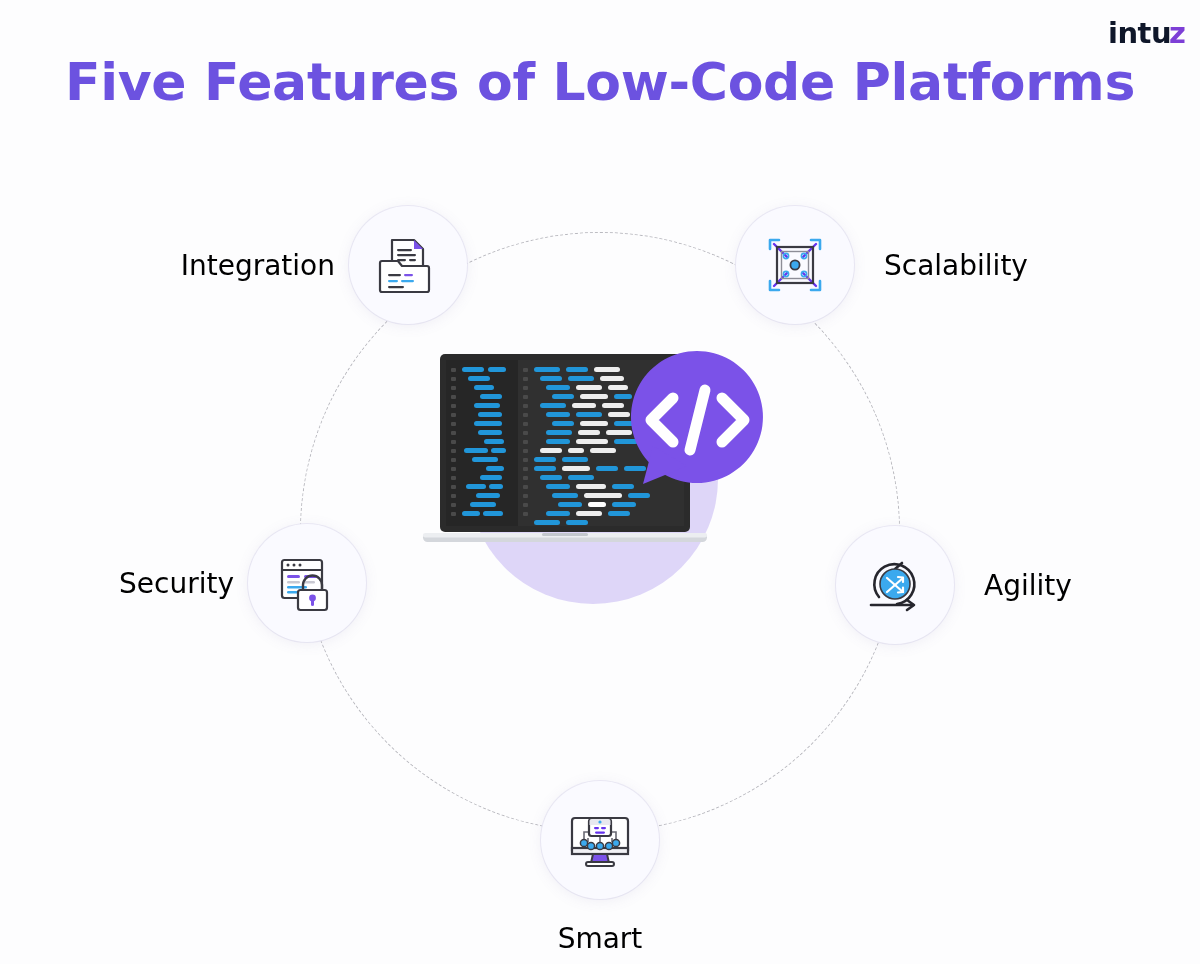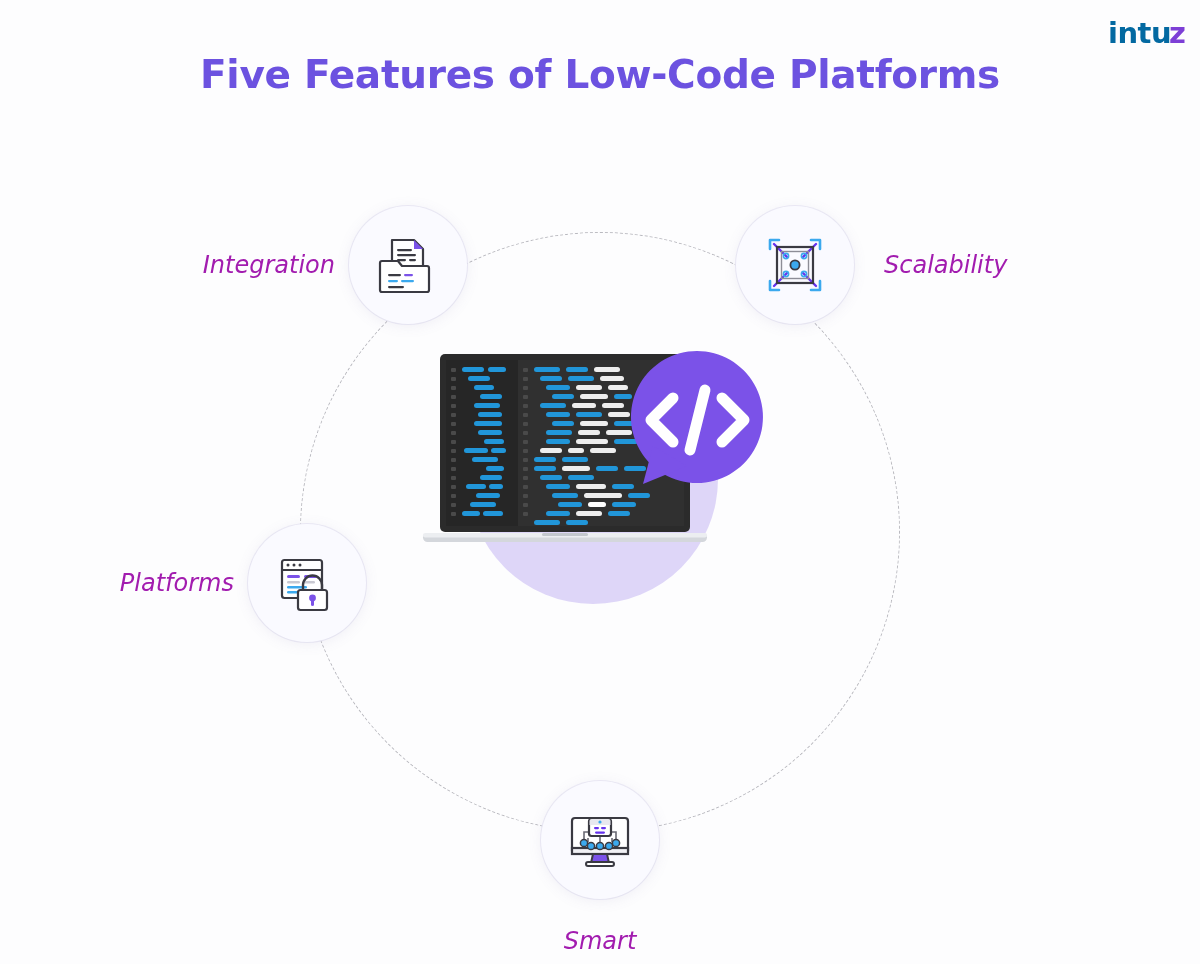--- a/index.html
+++ b/index.html
@@ -19,39 +19,39 @@
   #logo {
     position: absolute;
     top: 18px; right: 14px;
     height: 30px;
     display: flex; align-items: center;
   }
   #logo .logo-txt {
     font-size: 29px;
     font-weight: 700;
     letter-spacing: -0.5px;
-    color: #0369a1;
+    color: #0f172a;
     line-height: 1;
     font-family: "DejaVu Sans", sans-serif;
   }
   #logo .logo-z {
     font-size: 29px;
     font-weight: 700;
     color: #7d3fd6;
     line-height: 1;
     margin-left: -2px;
     font-family: "DejaVu Sans", sans-serif;
   }
 
   
   #title {
     position: absolute;
     top: 52px; left: 0; width: 1200px;
     text-align: center;
-    font-size: 39px;
+    font-size: 52px;
     font-weight: 700;
     color: #6c52e0;
     letter-spacing: -0.3px;
     font-family: "DejaVu Sans", sans-serif;
   }
 
   
   #orbit {
     position: absolute;
     left: 300px; top: 232px;
@@ -74,25 +74,24 @@
                 0 0 0 1px rgba(235,234,245,0.9);
     display: flex;
     align-items: center;
     justify-content: center;
   }
   .node .bubble svg { display: block; }
   .node .lbl {
     position: absolute;
     top: 50%;
     transform: translateY(-50%);
-    font-size: 24px;
-    color: #a21caf;
+    font-size: 28px;
+    color: #000000;
     white-space: nowrap;
     font-family: "DejaVu Sans", sans-serif;
-    font-style: italic;
   }
   .node.right-label .lbl { left: 148px; }
   .node.left-label  .lbl { right: 132px; }
   .node.below-label .lbl {
     top: auto; bottom: -56px;
     left: 50%;
     transform: translateX(-50%);
   }
 
   #node-integration { left: 349px; top: 206px; }
@@ -335,23 +334,41 @@
         <rect x="18" y="36" width="13" height="2.4" rx="1.2" fill="#c9c9d2"></rect>
         <rect x="35" y="36" width="11" height="2.4" rx="1.2" fill="#c9c9d2"></rect>
         <rect x="18" y="41" width="20" height="2.4" rx="1.2" fill="#3ba9ee"></rect>
         <rect x="18" y="46" width="16" height="2.4" rx="1.2" fill="#3ba9ee"></rect>
         <path d="M34 46 v-6 a9.5 9.5 0 0 1 19 0 v6" fill="none" stroke="#3a3a42" stroke-width="2.4"></path>
         <rect x="29" y="45" width="29" height="20" rx="2.5" fill="#ffffff" stroke="#3a3a42" stroke-width="2.2"></rect>
         <circle cx="43.5" cy="53" r="3.4" fill="#7b52e8"></circle>
         <rect x="42" y="54.5" width="3" height="6.5" rx="1.5" fill="#7b52e8"></rect>
       </svg>
     </div>
-    <div class="lbl">Platforms</div>
-  </div>
-
+    <div class="lbl">Security</div>
+  </div>
+
+  <div class="node right-label" id="node-agility">
+    <div class="bubble">
+      <svg width="76" height="76" viewBox="0 0 76 76">
+        <path d="M22 50 a20 20 0 1 1 18 7" fill="none" stroke="#26262e" stroke-width="2.6" stroke-linecap="round"></path>
+        <polyline points="45,16 38,22 45,28" fill="none" stroke="#26262e" stroke-width="2.6" stroke-linecap="round" stroke-linejoin="round"></polyline>
+        <path d="M14 58 h42" fill="none" stroke="#26262e" stroke-width="2.6" stroke-linecap="round"></path>
+        <polyline points="50,53 57,58 50,63" fill="none" stroke="#26262e" stroke-width="2.6" stroke-linecap="round" stroke-linejoin="round"></polyline>
+        <circle cx="38" cy="37" r="15" fill="#3ba9ee" stroke="#3a3a42" stroke-width="1.6"></circle>
+        <g stroke="#ffffff" stroke-width="2.2" stroke-linecap="round" stroke-linejoin="round" fill="none">
+          <path d="M30 31 l16 14"></path>
+          <path d="M46 31 l-16 14"></path>
+          <polyline points="41,30 46,30.5 46,35"></polyline>
+          <polyline points="41,45.5 46,45 46,40.5"></polyline>
+        </g>
+      </svg>
+    </div>
+    <div class="lbl">Agility</div>
+  </div>
 
   <div class="node below-label" id="node-smart">
     <div class="bubble">
       <svg width="76" height="76" viewBox="0 0 76 76">
         <rect x="10" y="16" width="56" height="36" rx="3" fill="#ffffff" stroke="#3a3a42" stroke-width="2.2"></rect>
         <rect x="10" y="46" width="56" height="6" fill="#f1f1f5" stroke="#3a3a42" stroke-width="2.2"></rect>
         <path d="M31 52 h14 l2 9 h-18 Z" fill="#7b52e8" stroke="#3a3a42" stroke-width="2"></path>
         <rect x="24" y="60" width="28" height="4" rx="2" fill="#ffffff" stroke="#3a3a42" stroke-width="2"></rect>
         <g fill="none" stroke="#6a6a74" stroke-width="1.6">
           <path d="M30 30 h-8 v10"></path>

